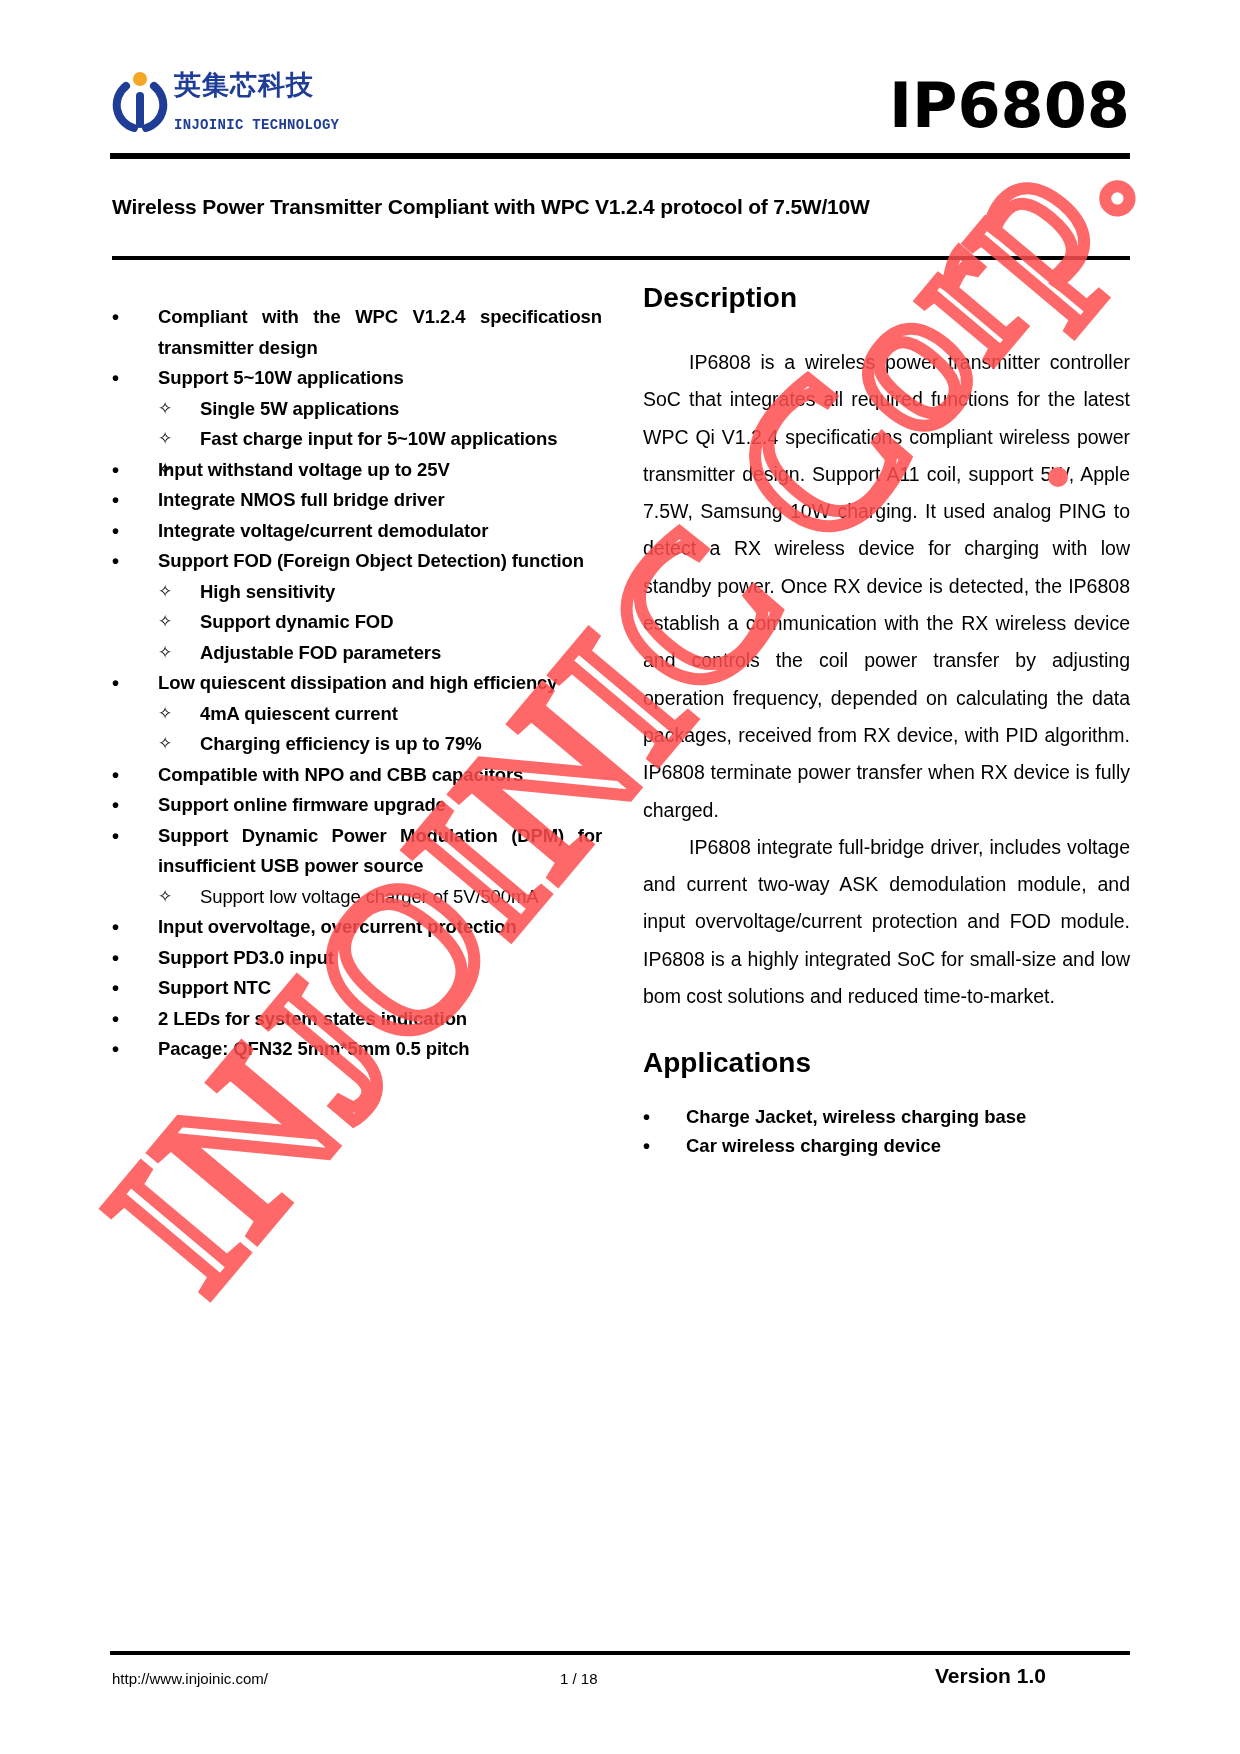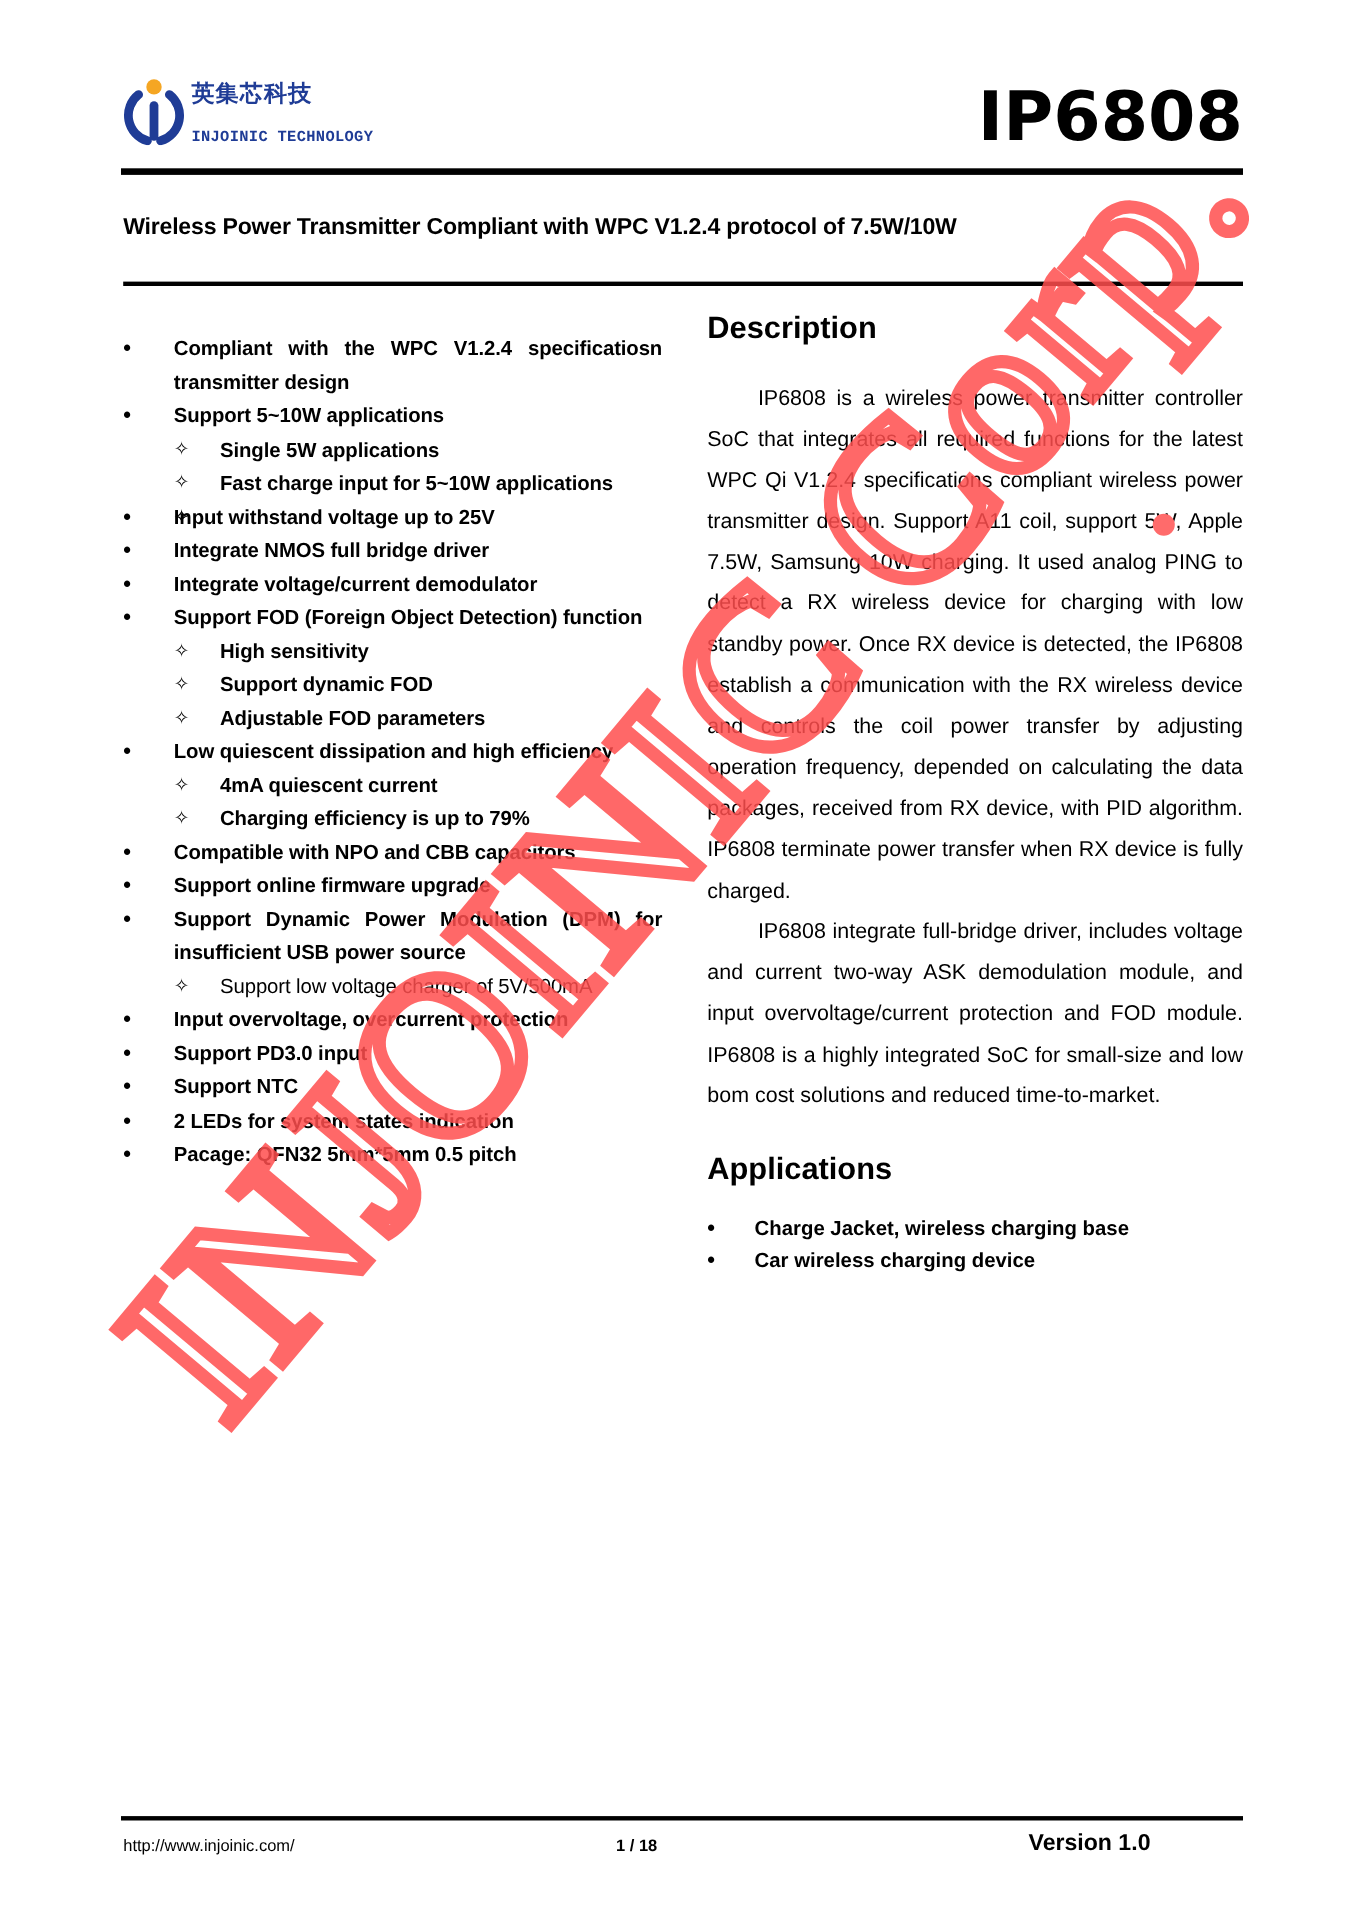--- a/index.html
+++ b/index.html
@@ -3,21 +3,21 @@
   <meta charset="utf-8">
   <style>
     html, body { margin: 0; padding: 0; background: #ffffff; }
     body { width: 1240px; height: 1754px; position: relative; overflow: hidden; font-family: "Liberation Sans", sans-serif; color: #000; }
     .page { position: absolute; left: 0; top: 0; width: 1240px; height: 1754px; }
 
     
     .logo { position: absolute; left: 112px; top: 70px; height: 62px; display: flex; align-items: center; }
     .logo-mark { width: 56px; height: 62px; position: relative; }
     .logo-text { margin-left: 6px; display: flex; flex-direction: column; }
-    .logo-cn { font-family: "DejaVu Sans", sans-serif; font-weight: bold; color: #1f3c96; font-size: 21px; letter-spacing: 1px; line-height: 30px; }
+    .logo-cn { font-family: "DejaVu Sans", sans-serif; font-weight: bold; color: #1f3c96; font-size: 27px; letter-spacing: 1px; line-height: 30px; }
     .logo-en { font-family: Liberation Mono, monospace; font-weight: bold; color: #1f3c96; font-size: 14px; letter-spacing: 0.3px; line-height: 14px; margin-top: 18px; }
     .part-number { position: absolute; right: 110px; top: 66px; font-family: "DejaVu Sans", sans-serif; font-weight: bold; font-size: 62px; line-height: 80px; letter-spacing: 0px; }
     .rule-top { position: absolute; left: 110px; top: 153px; width: 1020px; height: 6px; background: #000; }
     .subtitle { position: absolute; left: 112px; top: 192px; font-family: "Liberation Sans", sans-serif; font-weight: bold; font-size: 21px; line-height: 30px; letter-spacing: -0.2px; }
     .rule-sub { position: absolute; left: 112px; top: 256px; width: 1018px; height: 4px; background: #000; }
 
     
     .col-left { position: absolute; left: 112px; top: 278px; width: 490px; }
     .col-right { position: absolute; left: 643px; top: 278px; width: 487px; }
     h2 { font-family: "Liberation Sans", sans-serif; font-weight: bold; font-size: 28px; margin: 0; line-height: 40px; }
@@ -33,21 +33,21 @@
     .desc p { margin: 0; text-indent: 46px; }
 
     .apps-title { margin-top: 28px; }
     ul.apps { list-style: none; margin: 0; padding: 0; margin-top: 20px; }
     .app { position: relative; font-weight: bold; font-size: 18.5px; line-height: 28.5px; padding-left: 43px; }
     .app .bullet { position: absolute; left: 0; top: 0; font-size: 20px; }
 
     
     .rule-bottom { position: absolute; left: 110px; top: 1651px; width: 1020px; height: 4px; background: #000; }
     .footer-url { position: absolute; left: 112px; top: 1670px; font-size: 15px; font-family: "Liberation Sans", sans-serif; }
-    .footer-page { position: absolute; left: 560px; top: 1670px; font-size: 15px; font-family: "Liberation Sans", sans-serif; font-weight: bold; }
+    .footer-page { position: absolute; left: 560px; top: 1670px; font-size: 15px; font-family: "Liberation Sans", sans-serif; font-weight: normal; }
     .footer-version { position: absolute; left: 935px; top: 1664px; font-size: 21px; font-weight: bold; font-family: "Liberation Sans", sans-serif; }
 
     
     .watermark { position: absolute; left: 0; top: 0; width: 1240px; height: 1754px; pointer-events: none; }
   </style>
 </head>
 <body>
 
 <div class="page">
 

